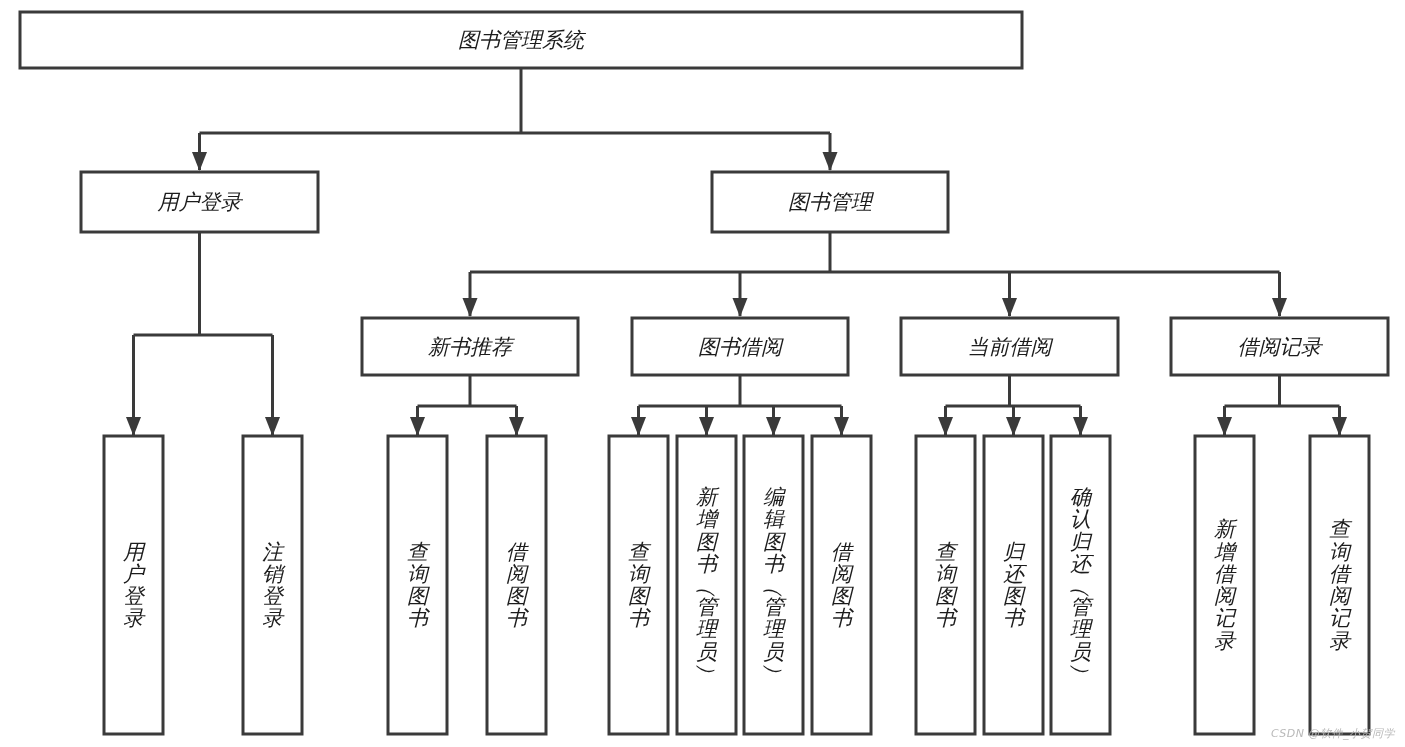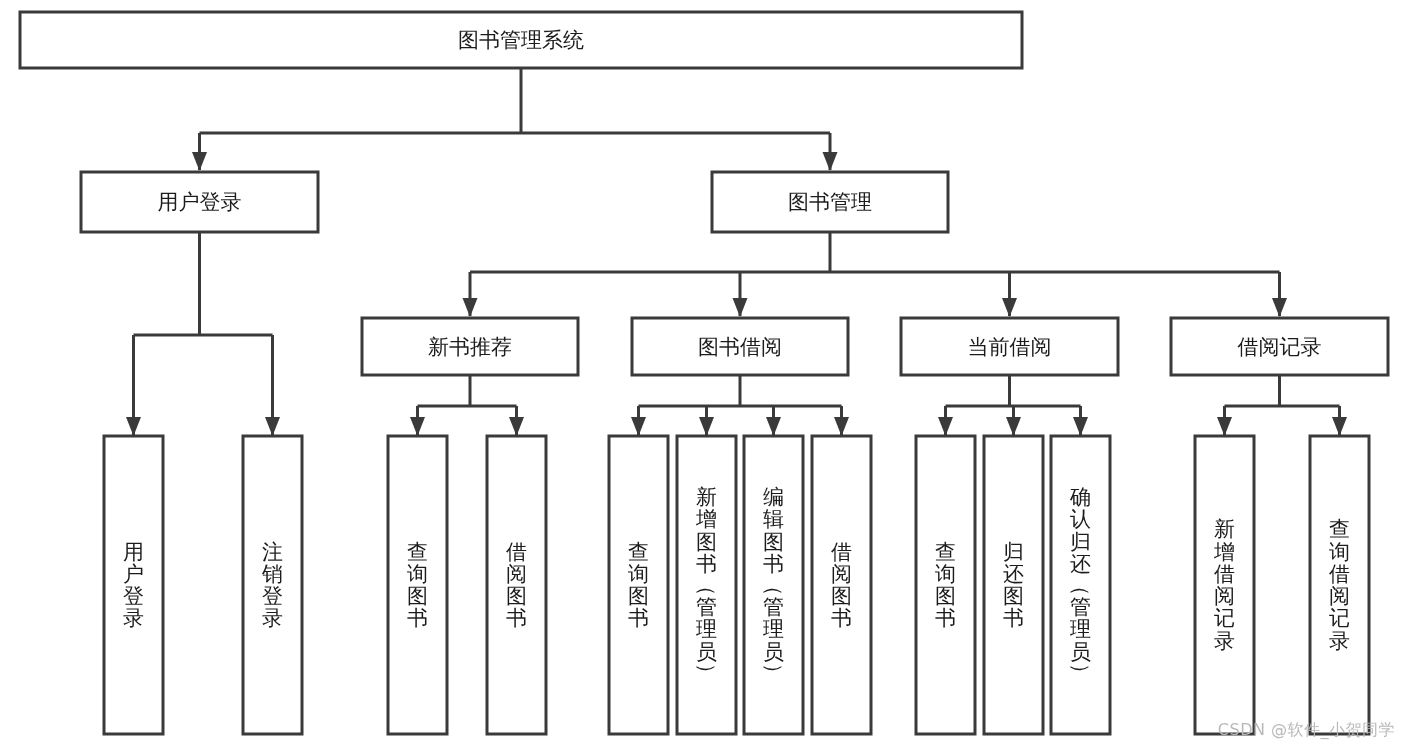--- a/index.html
+++ b/index.html
@@ -11,20 +11,21 @@
     width: 1405px;
     height: 747px;
     font-family: "DejaVu Sans", "Liberation Sans", sans-serif;
     overflow: hidden;
   }
   #diagram-root {
     position: relative;
     width: 1405px;
     height: 747px;
     background: #ffffff;
+    font-style: italic;
   }
   svg.flow {
     position: absolute;
     left: 0;
     top: 0;
     width: 1405px;
     height: 747px;
   }
   .node-box {
     fill: #ffffff;
@@ -45,21 +46,21 @@
   }
   .arrow-head {
     fill: #3a3a3a;
     stroke: none;
   }
   .watermark {
     position: absolute;
     right: 10px;
     bottom: 6px;
     font-family: "DejaVu Sans", "Liberation Sans", sans-serif;
-    font-size: 16px;
+    font-size: 11px;
     color: #b9b9b9;
     white-space: nowrap;
     letter-spacing: 0.5px;
   }
   .vtext-wrap {
     position: absolute;
     display: flex;
     flex-direction: column;
     align-items: center;
     justify-content: center;

